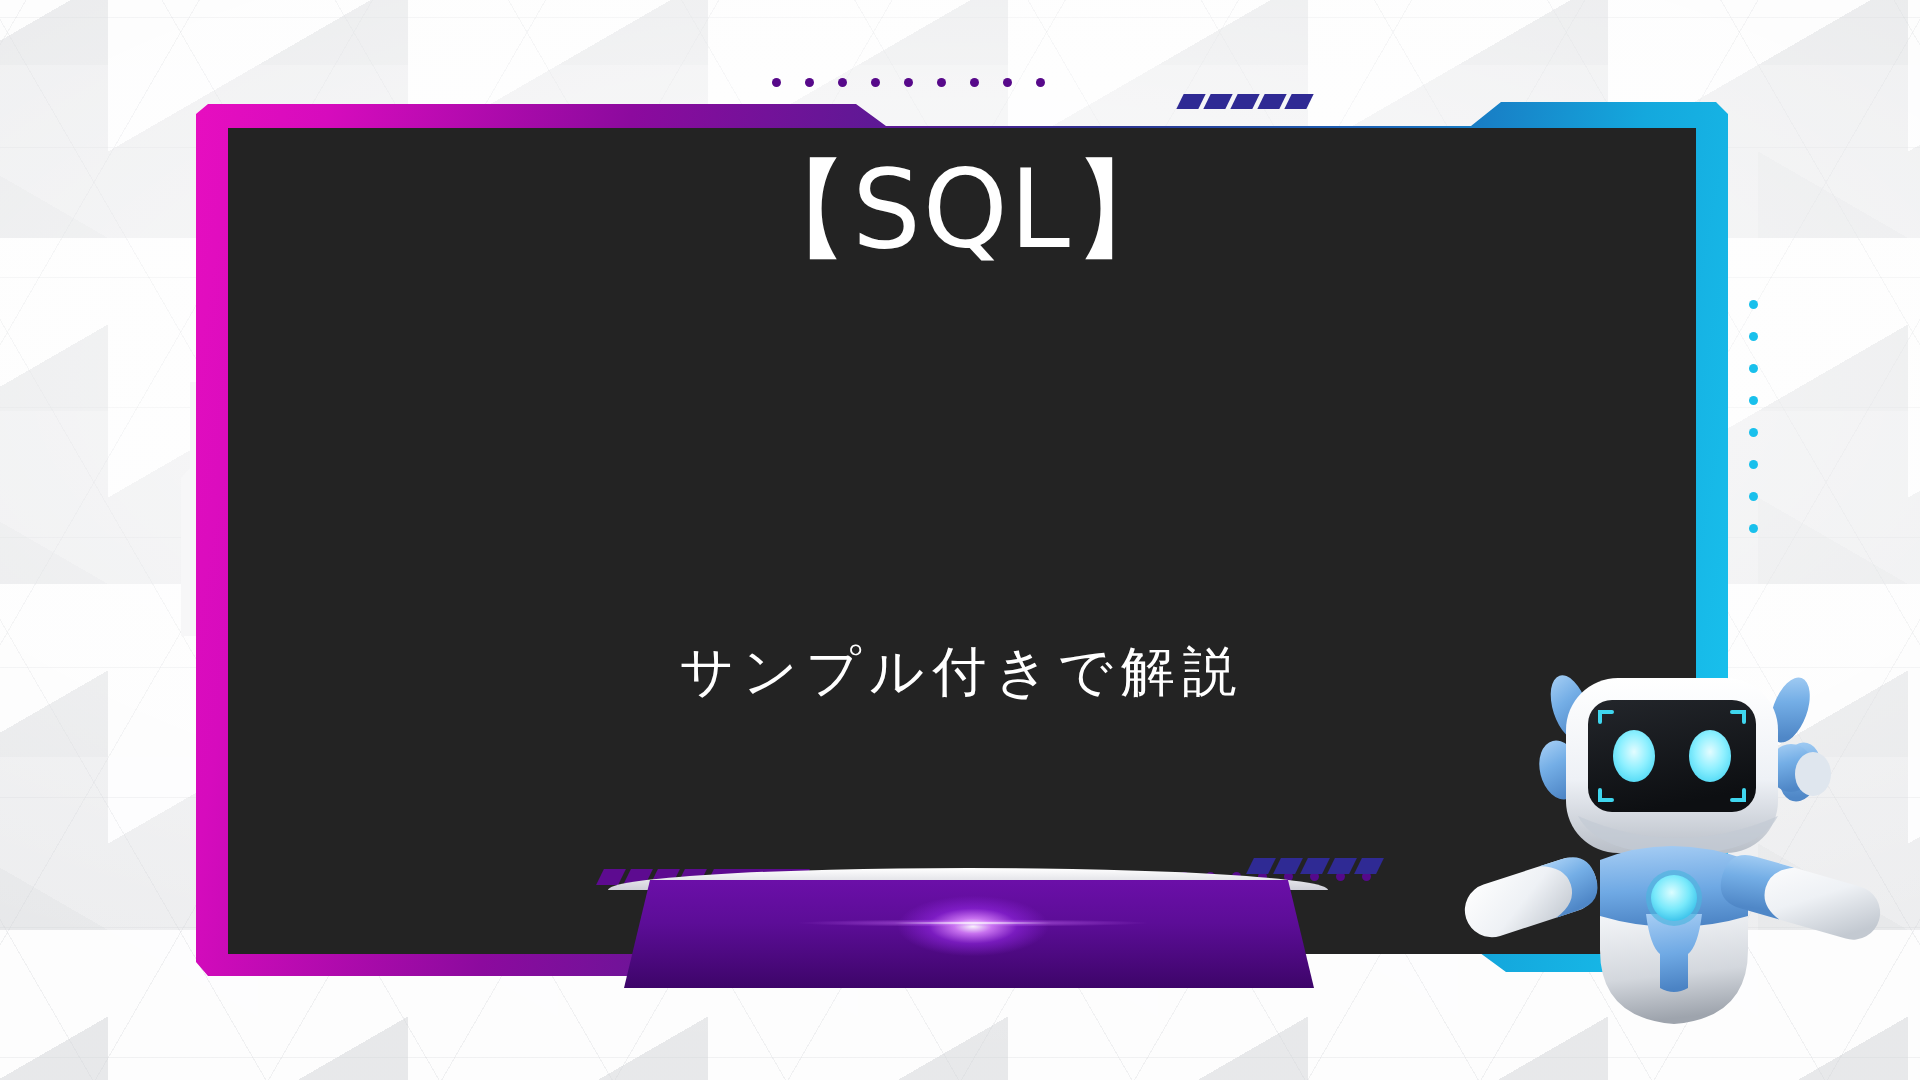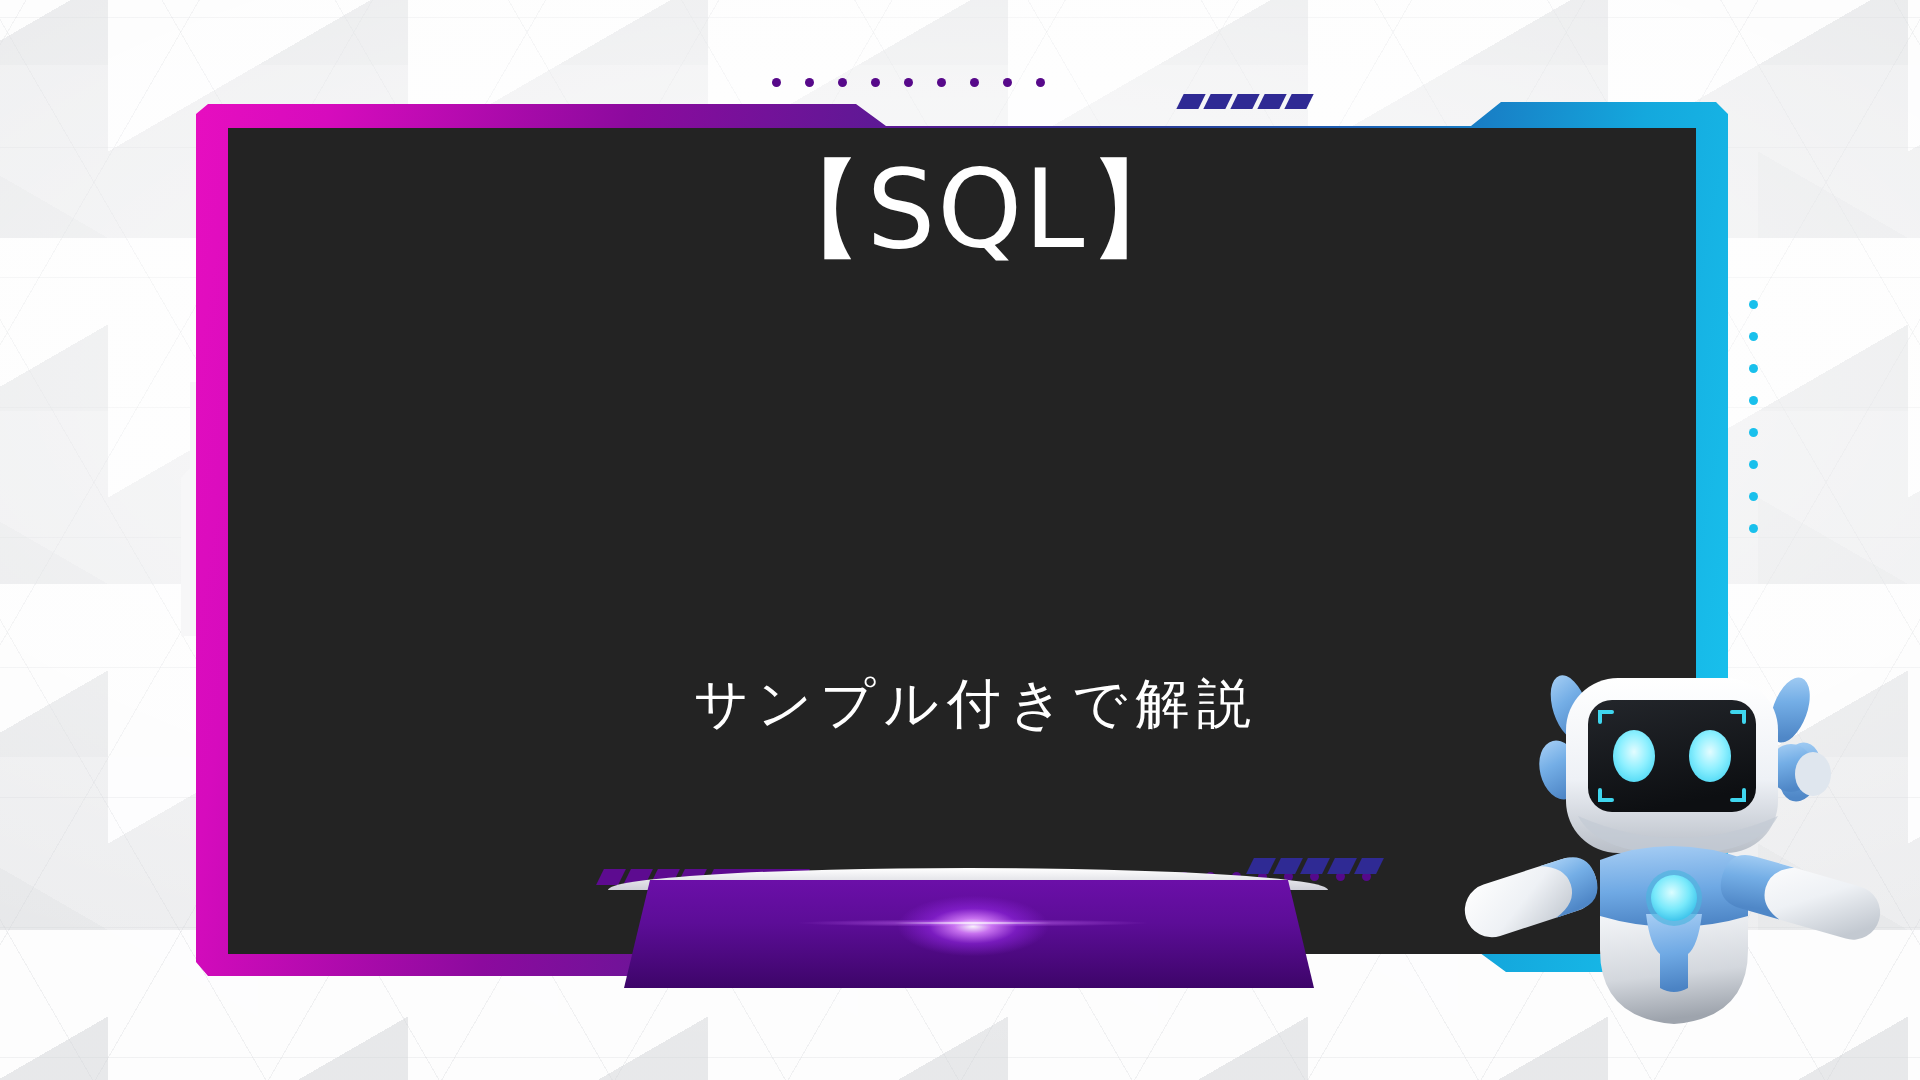--- a/index.html
+++ b/index.html
@@ -68,21 +68,21 @@
   .bot-ticks{position:absolute;left:600px;top:869px;width:320px;height:20px;}
   .bot-ticks i{position:absolute;top:0;width:22px;height:16px;background:#5d0b90;transform:skewX(-26deg);}
   .bot-ticks .long{width:96px;}
   .bot-dots{position:absolute;left:972px;top:872px;width:440px;height:10px;}
   .bot-dots i{position:absolute;top:0;width:9px;height:9px;border-radius:50%;background:#55098c;}
   
   .br-ticks{position:absolute;left:1250px;top:858px;width:180px;height:20px;}
   .br-ticks i{position:absolute;top:0;width:22px;height:16px;background:#2f2a94;transform:skewX(-26deg);}
 
   
-  .content{position:absolute;left:228px;top:128px;width:1468px;height:826px;padding-left:29px;}
+  .content{position:absolute;left:228px;top:128px;width:1468px;height:826px;}
 
   .kicker{
     position:absolute;top:28px;left:0;width:100%;text-align:center;
     font-size:108px;line-height:1;color:#ffffff;font-weight:400;letter-spacing:2px;
     font-family:"DejaVu Sans","Liberation Sans",sans-serif;
   }
 
   .glitch{
     position:relative;display:inline-block;color:#ffffff;
     text-shadow:
@@ -95,21 +95,20 @@
     font-size:128px;line-height:1.06;font-weight:400;letter-spacing:-2px;
     font-family:"DejaVu Sans","Liberation Sans",sans-serif;
     white-space:nowrap;
   }
   .headline .l2{display:block;margin-top:14px;font-size:126px;letter-spacing:6px;}
 
   .sub{
     position:absolute;top:508px;left:0;width:100%;text-align:center;
     font-size:54px;color:#fff;letter-spacing:8px;font-weight:400;
     font-family:"DejaVu Sans","Liberation Sans",sans-serif;
-    margin-top:32px;
   }
 
   
   .plinth{
     position:absolute;left:340px;top:740px;width:800px;height:120px;overflow:hidden;
   }
   .plinth .top-edge{
     position:absolute;left:40px;top:0;width:720px;height:22px;border-radius:50%/100% 100% 0 0;
     background:linear-gradient(180deg,#ffffff,#cfcfd8);
   }

